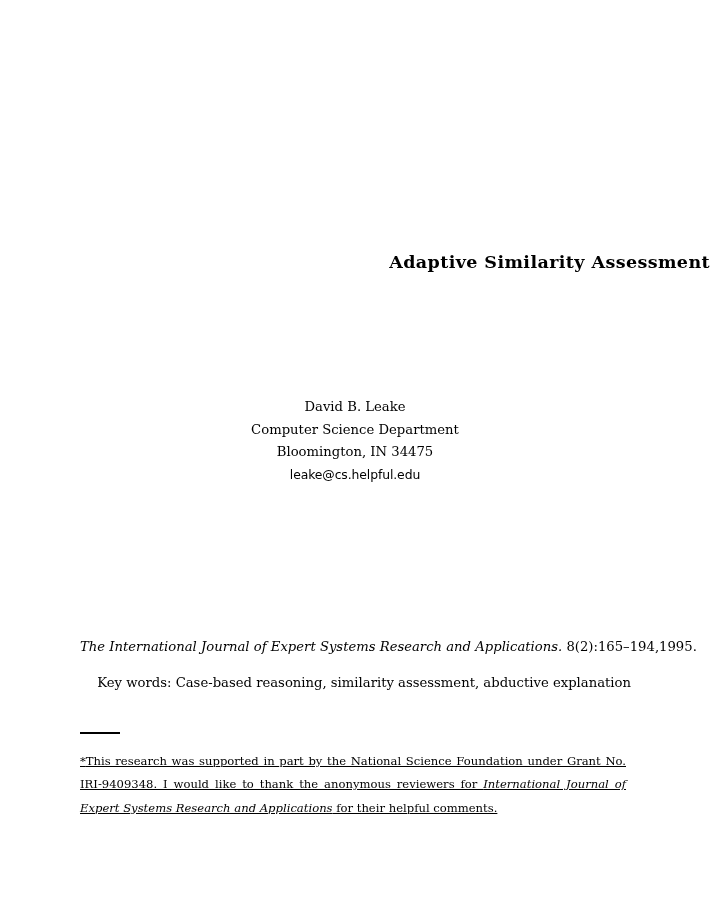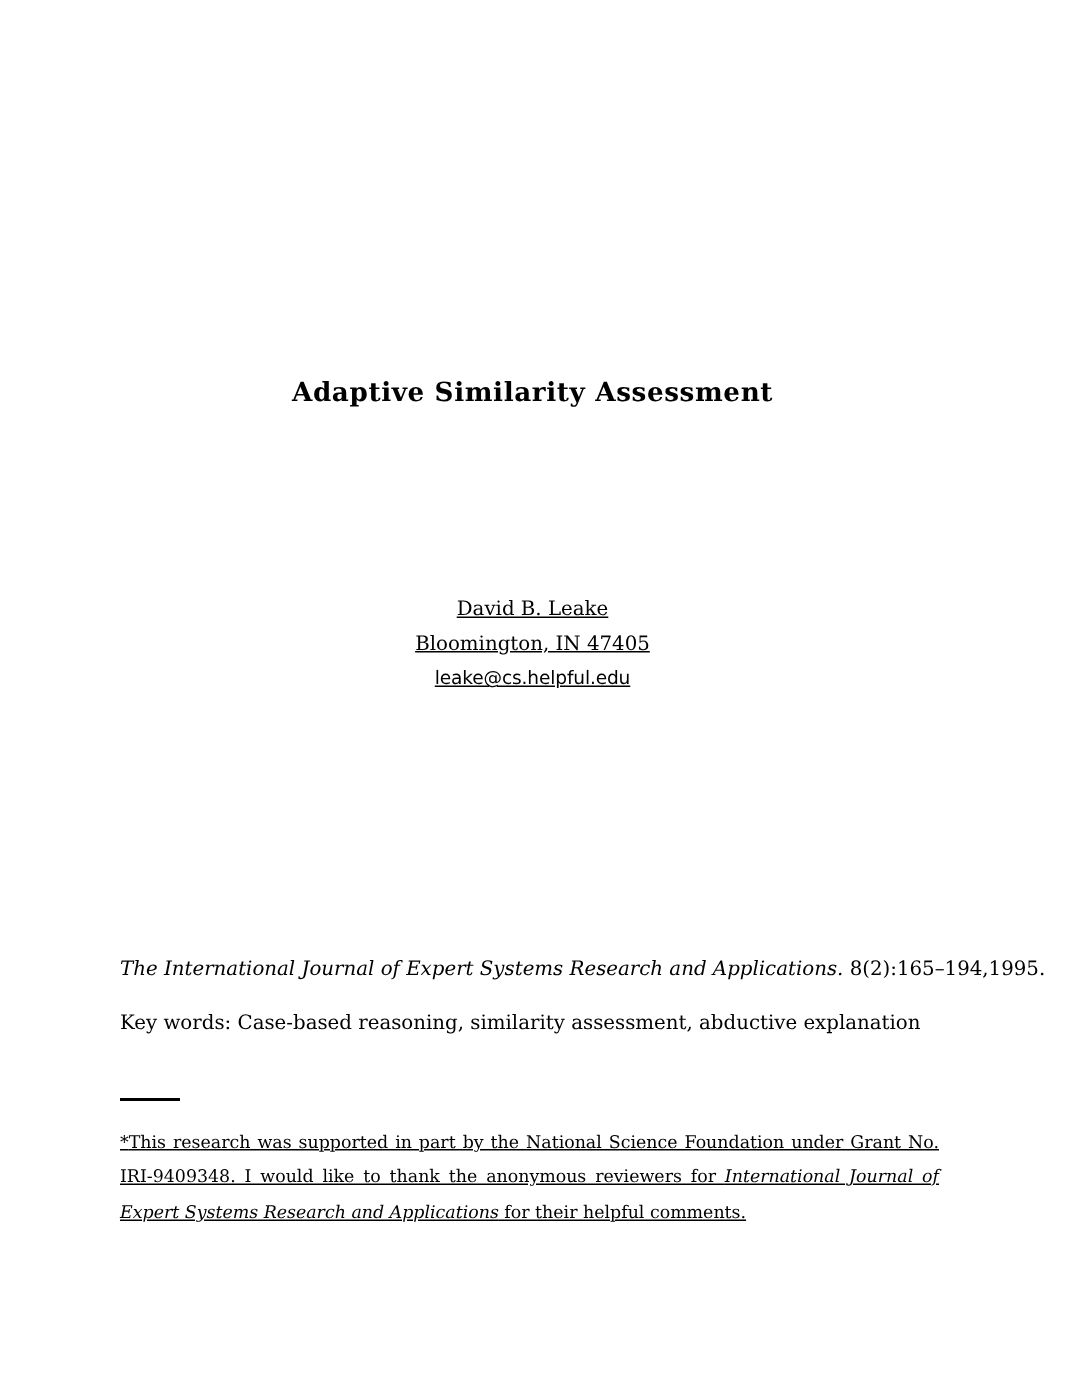--- a/index.html
+++ b/index.html
@@ -22,21 +22,21 @@
     background: #ffffff;
     overflow: hidden;
   }
 
   
   .title-block {
     position: absolute;
     left: 0;
     right: 0;
     top: 250px;
-    text-align: center;
+    text-align: right;
   }
   .title-line {
     font-family: "DejaVu Serif", "Liberation Serif", serif;
     font-weight: bold;
     font-size: 17.5px;
     line-height: 25px;
     letter-spacing: 0.4px;
     white-space: nowrap;
   }
   .title-line .asterisk {
@@ -49,21 +49,20 @@
     position: absolute;
     left: 0;
     right: 0;
     top: 396px;
     text-align: center;
   }
   .author-line {
     font-size: 13.2px;
     line-height: 22.7px;
     white-space: nowrap;
-    text-decoration: underline;
   }
   .author-line.mono-ish {
     font-family: "DejaVu Sans", "Liberation Sans", sans-serif;
     font-size: 12.4px;
     letter-spacing: -0.1px;
   }
 
   
   .body-block {
     position: absolute;
@@ -75,20 +74,21 @@
   .body-line {
     font-size: 13.2px;
     line-height: 18px;
     text-align: left;
   }
   .body-line.citation {
     white-space: nowrap;
   }
   .body-line + .body-line {
     margin-top: 18px;
+    text-align: right;
   }
   .it {
     font-style: italic;
   }
 
   
   .footnote-block {
     position: absolute;
     left: 80px;
     top: 732px;
@@ -115,21 +115,22 @@
 <body>
 
 <div class="page">
 
   <div class="title-block">
     <div class="title-line">Adaptive Similarity Assessment</div>
   </div>
 
   <div class="author-block">
     <div class="author-line">David B. Leake</div>
-    <div class="author-line">Bloomington, IN 47405</div>
+    <div class="author-line">Computer Science Department</div>
+    <div class="author-line">Bloomington, IN 34475</div>
     <div class="author-line mono-ish">leake@cs.helpful.edu</div>
   </div>
 
   <div class="body-block">
     <div class="body-line citation"><span class="it">The International Journal of Expert Systems Research and Applications.</span> <span>8(2):165–194,1995.</span></div>
     <div class="body-line"><span>Key words:</span> <span>Case-based reasoning, similarity assessment, abductive explanation</span></div>
   </div>
 
   <div class="footnote-block">
     <div class="footnote-rule"></div>

